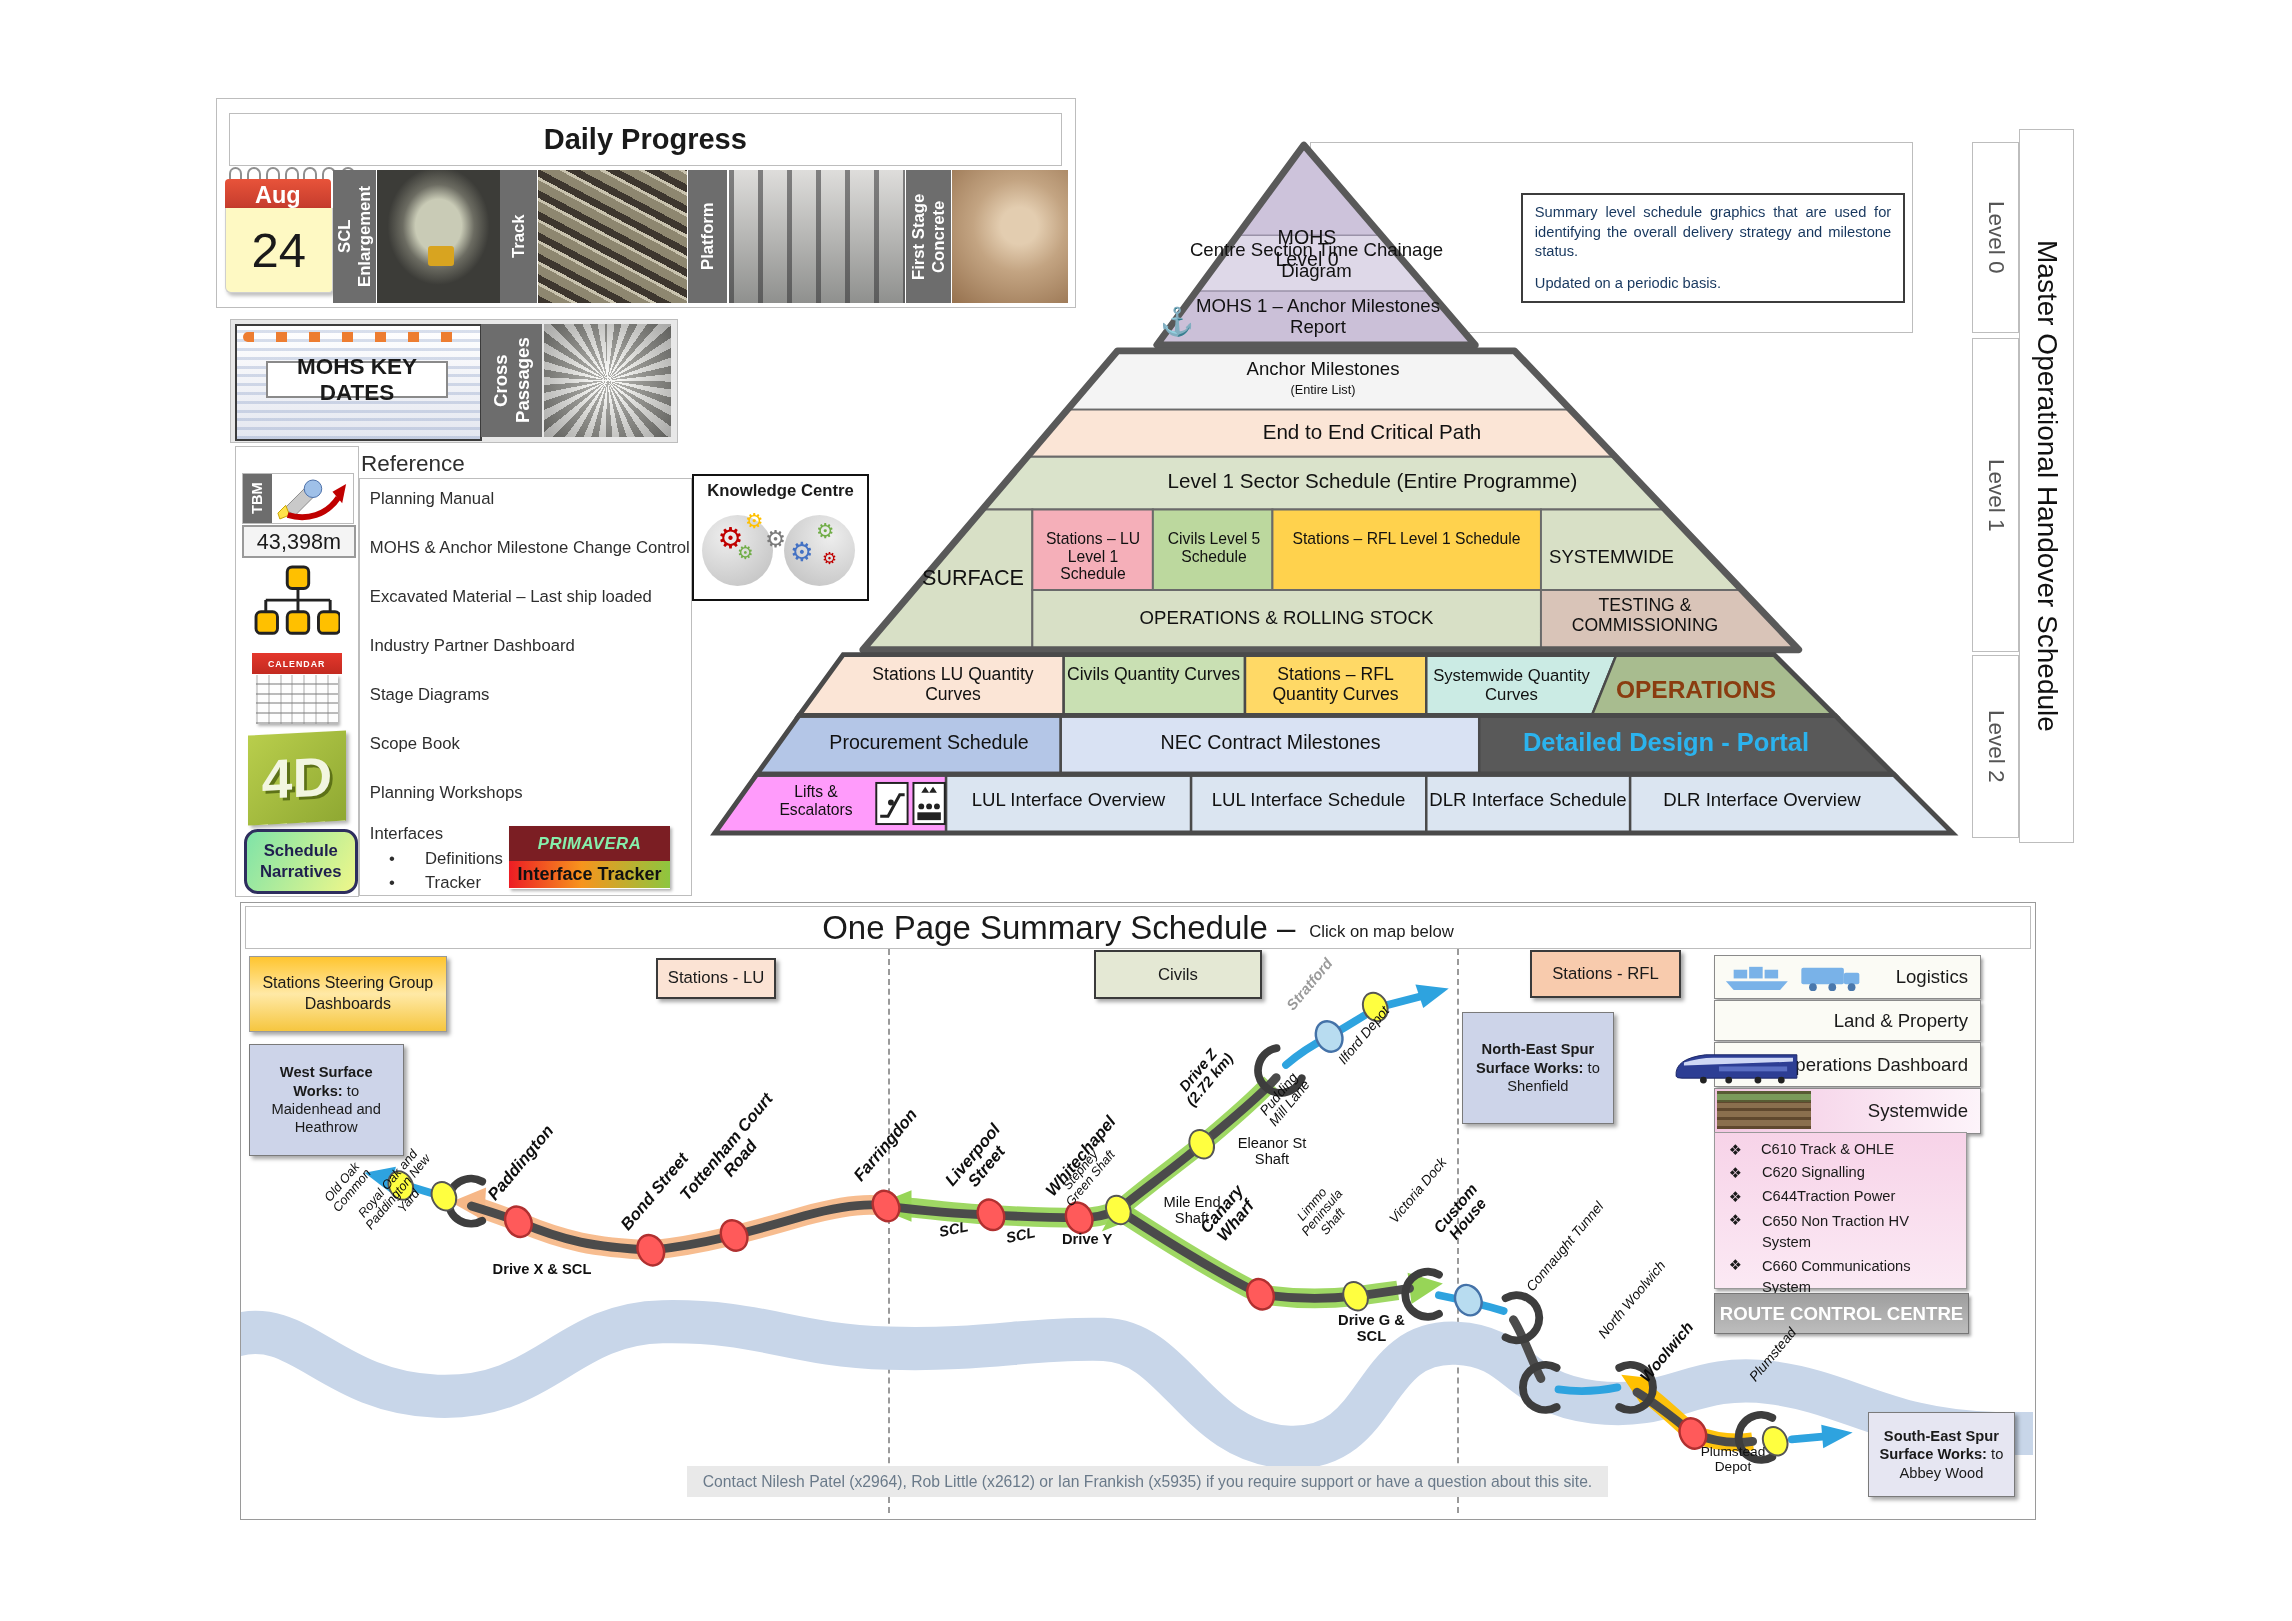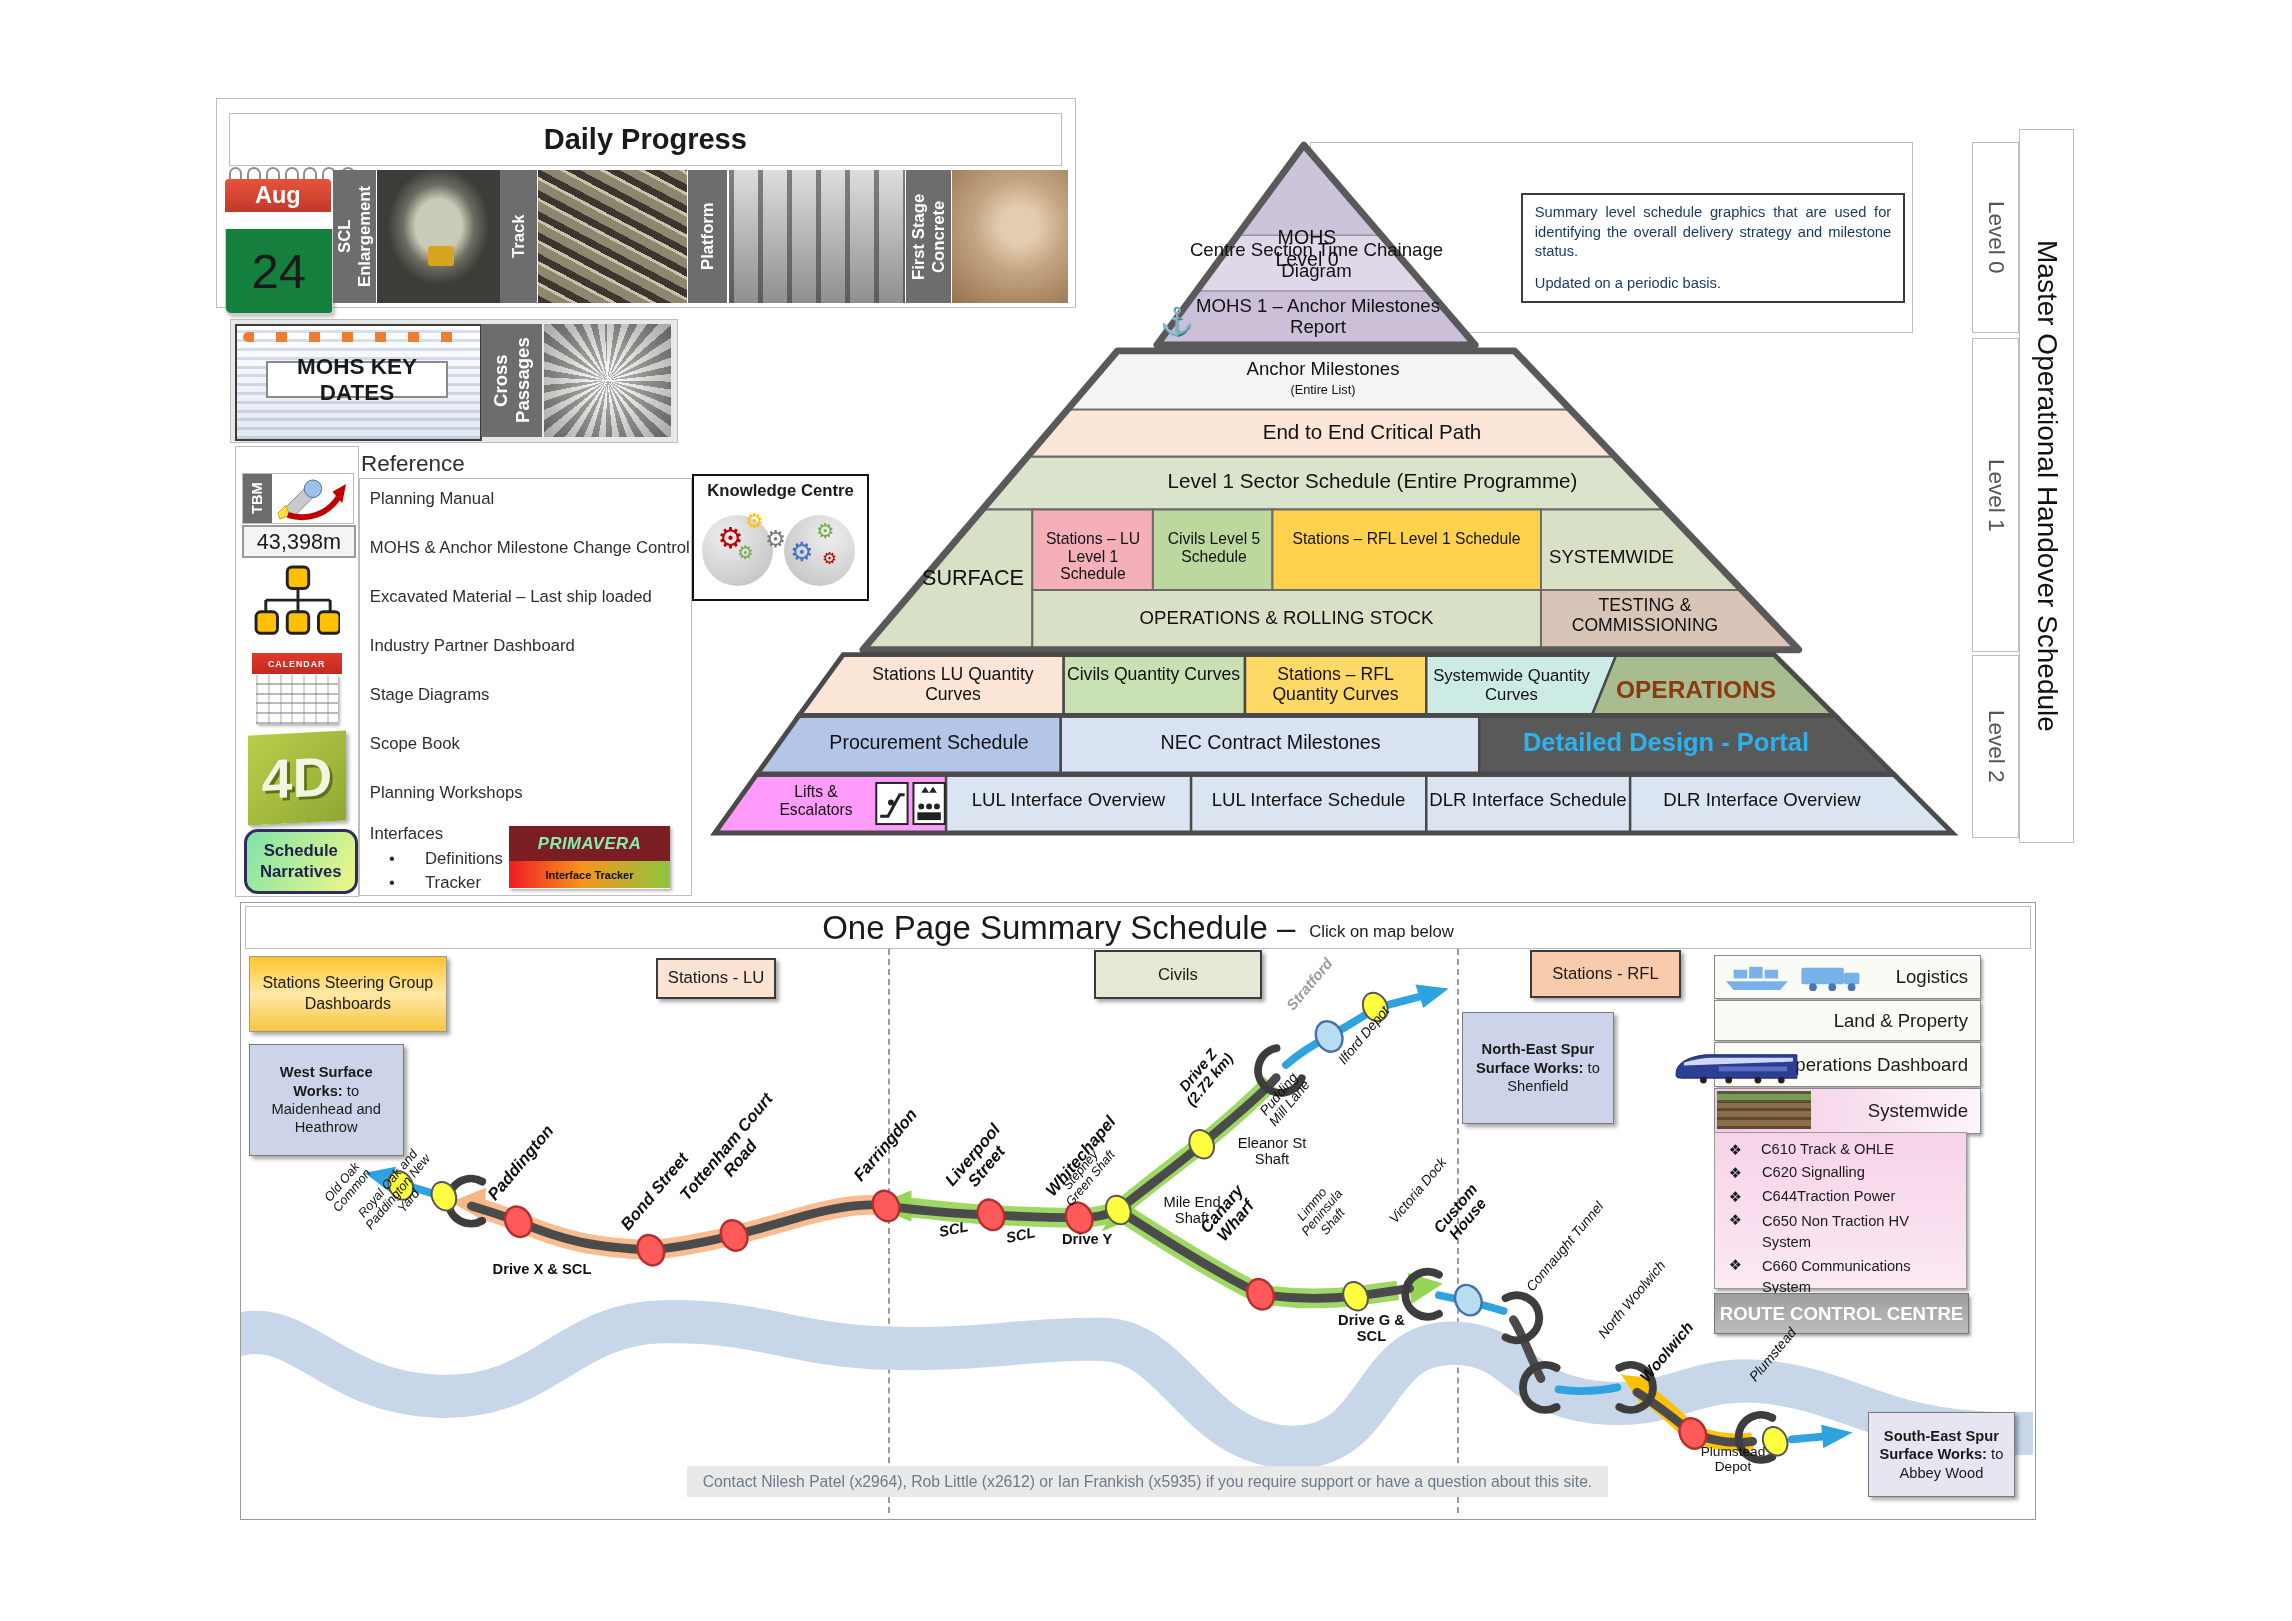--- a/index.html
+++ b/index.html
@@ -38,21 +38,21 @@
     <div class="abs" style="left:3.9px;top:-5.9px;display:flex;gap:4.9px">
       <span class="coil"></span>
         <span class="coil"></span>
         <span class="coil"></span>
         <span class="coil"></span>
         <span class="coil"></span>
         <span class="coil"></span>
         <span class="coil"></span>
     </div>
     <div class="abs ctr" style="left:0;top:5.9px;width:106px;height:33px;background:linear-gradient(#E8533A,#C0392B);color:#fff;font-weight:bold;font-size:23.5px;border-radius:3.9px 3.9px 0 0">Aug</div>
-    <div class="abs ctr" style="left:0;top:56px;width:106px;height:84px;background:#15803d;border:1px solid #cfcfcf;border-top:none;font-size:49px;border-radius:0 0 3.9px 5.9px;box-shadow:2px 2.9px 3.9px rgba(0,0,0,.25)">24</div>
+    <div class="abs ctr" style="left:0;top:35px;width:106px;height:84px;background:#fef9c3;border:1px solid #cfcfcf;border-top:none;font-size:49px;border-radius:0 0 3.9px 5.9px;box-shadow:2px 2.9px 3.9px rgba(0,0,0,.25)">24</div>
   </div>
 
   <div class="abs photo-label ctr vup" style="left:116px;top:71px;width:43px;height:133px">SCL Enlargement</div>
   <div class="abs" style="left:160px;top:71px;width:123px;height:133px;background:radial-gradient(ellipse 51px 59px at 50% 42%,#c9cbb6 0 45%,#6c6c62 70%,#3c3c38 100%),#3c3c38">
        <div class="abs" style="left:51px;top:76px;width:25.5px;height:19.6px;background:#d8a420;border-radius:2.9px"></div>
   </div>
 
   <div class="abs photo-label ctr vup" style="left:283px;top:71px;width:37px;height:133px">Track</div>
   <div class="abs" style="left:321px;top:71px;width:149px;height:133px;background:repeating-linear-gradient(28deg,#3d362e 0 6.9px,#8e8770 6.9px 15.7px,#c9c3ae 15.7px 18.6px),linear-gradient(#5c7c3e,#6f8a4a)"></div>
 
@@ -116,21 +116,21 @@
   <div class="abs ref-item" style="left:9.8px;top:255px">Scope Book</div>
   <div class="abs ref-item" style="left:9.8px;top:304px">Planning Workshops</div>
   <div class="abs ref-item" style="left:9.8px;top:345px">Interfaces</div>
   <div class="abs ref-item" style="left:29px;top:370px">•</div>
   <div class="abs ref-item" style="left:65px;top:370px">Definitions</div>
   <div class="abs ref-item" style="left:29px;top:394px">•</div>
   <div class="abs ref-item" style="left:65px;top:394px">Tracker</div>
 
   <div class="abs" style="left:149px;top:347px;width:161px;height:63px;box-shadow:2px 2px 2.9px rgba(0,0,0,.3)">
     <div class="ctr" style="width:161px;height:35px;background:#7B1E23;color:#86efac;font-weight:bold;font-style:italic;font-size:16.7px;letter-spacing:0.5px">PRIMAVERA</div>
-    <div class="ctr" style="width:161px;height:27.4px;background:linear-gradient(90deg,#ED1C24,#F7941D 45%,#8DC63F);font-weight:bold;font-size:11px;color:#111">Interface Tracker</div>
+    <div class="ctr" style="width:161px;height:27.4px;background:linear-gradient(90deg,#ED1C24,#F7941D 45%,#8DC63F);font-weight:bold;font-size:18px;color:#111">Interface Tracker</div>
   </div>
 </div>
 
 <div class="abs" style="left:692px;top:474px;width:173px;height:123px;border:2.9px solid #111;background:#fff">
   <div class="ctr" style="width:100%;height:29px;font-weight:bold;font-size:16.7px">Knowledge Centre</div>
   <div class="abs" style="left:5.9px;top:31px;width:157px;height:84px">
     <div class="abs" style="left:2px;top:7.8px;width:71px;height:71px;border-radius:50%;background:radial-gradient(circle at 35% 30%,#eee,#bdbdbd)"></div>
     <div class="abs" style="left:84px;top:7.8px;width:71px;height:71px;border-radius:50%;background:radial-gradient(circle at 65% 30%,#eee,#bdbdbd)"></div>
     <span class="gear" style="left:17.6px;top:13.7px;font-size:29px;color:#C00000">⚙</span>
     <span class="gear" style="left:45px;top:2px;font-size:20.6px;color:#FFC000">⚙</span>

